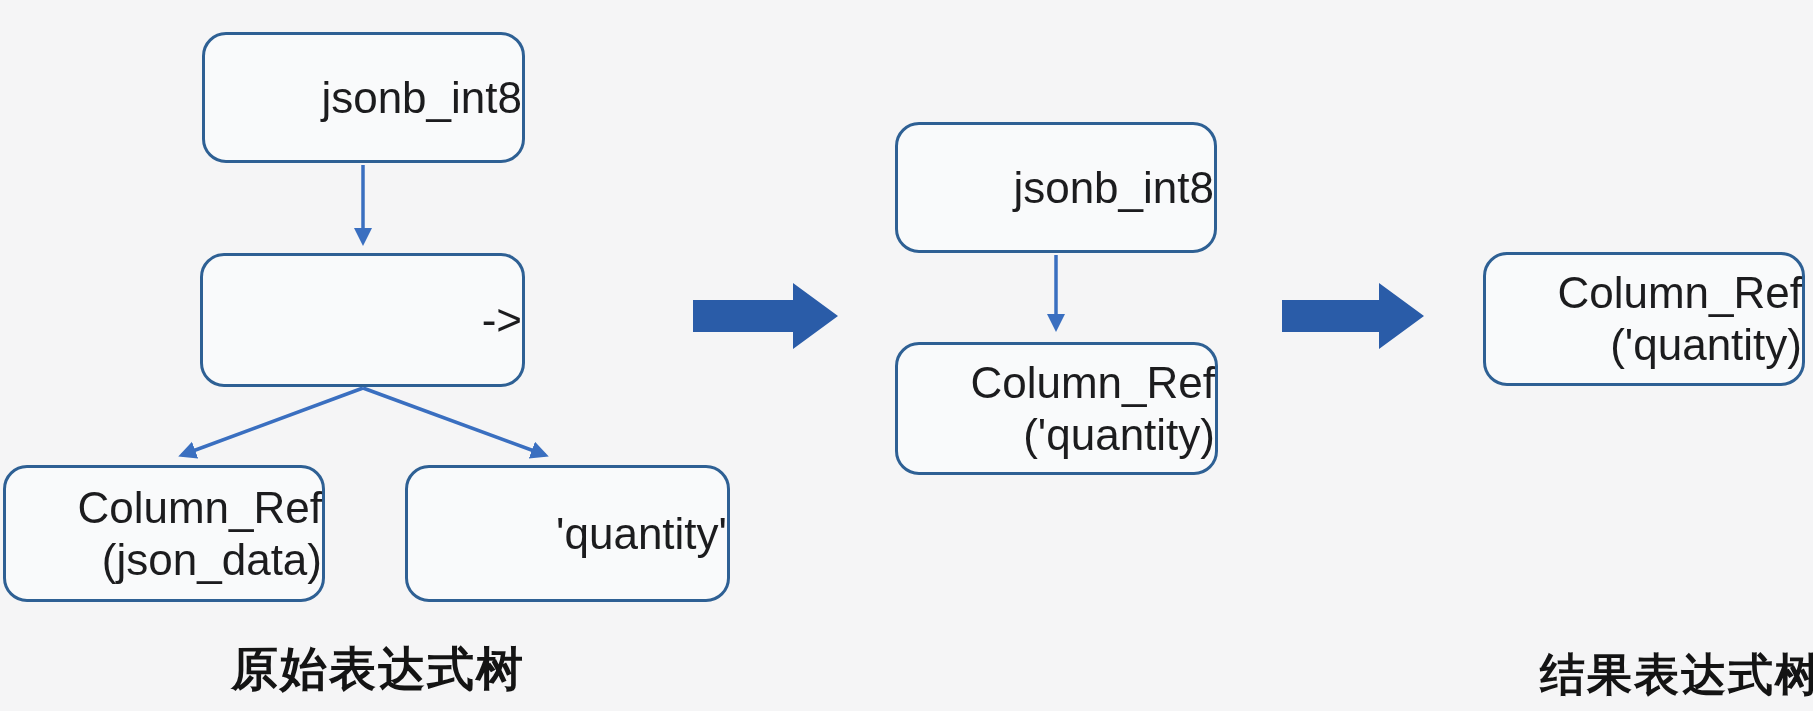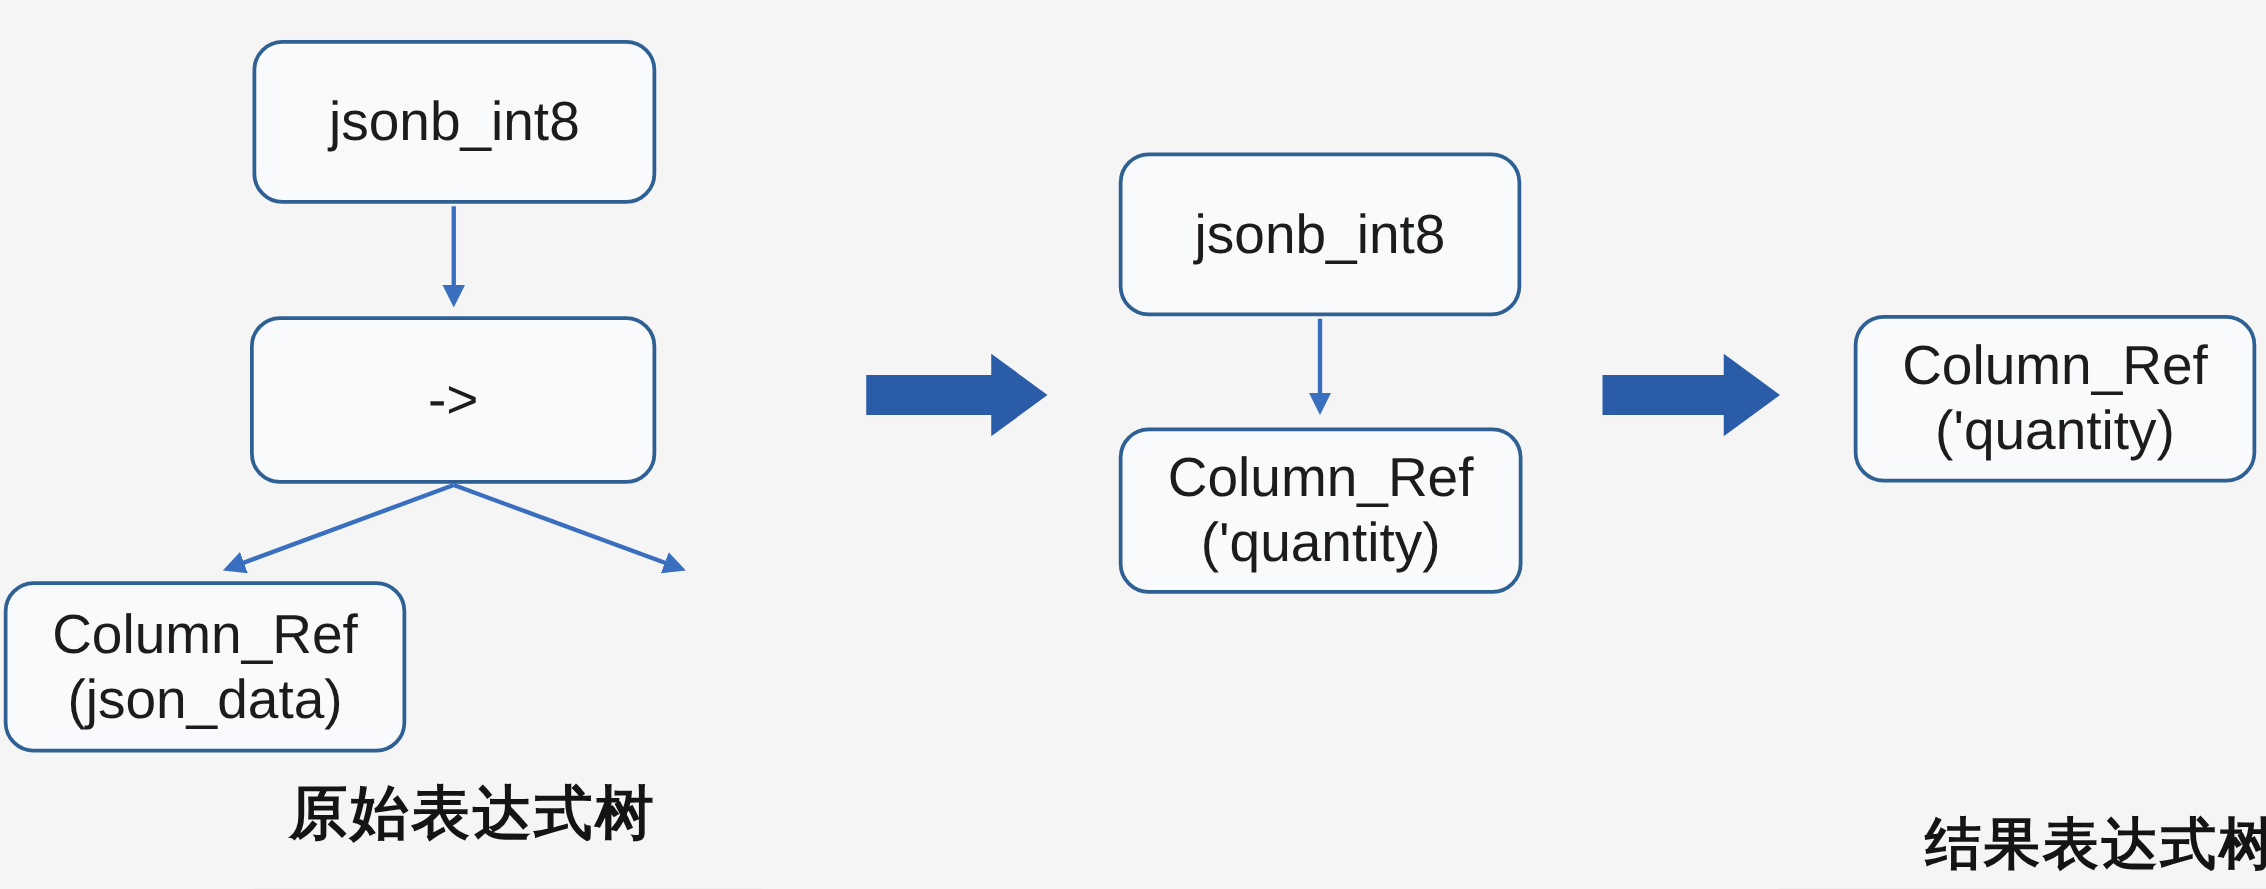--- a/index.html
+++ b/index.html
@@ -15,21 +15,21 @@
     z-index:1;
   }
   .node{
     position:absolute;
     box-sizing:border-box;
     background:#f9fafb;
     border:3.5px solid #2e6094;
     border-radius:24px;
     display:flex;
     flex-direction:column;
-    align-items:center;
+    align-items:flex-end;
     justify-content:center;
     z-index:2;
     color:#1c1c1e;
     font-size:44px;
     line-height:52px;
     text-align:center;
     letter-spacing:0px;
   }
   .node .ln{display:block;}
   .tree-label{
@@ -84,22 +84,25 @@
 
   <div class="node" style="left:200px;top:253px;width:325px;height:134px;">
     <span class="ln">-&gt;</span>
   </div>
 
   <div class="node" style="left:3px;top:465px;width:322px;height:137px;">
     <span class="ln">Column_Ref</span>
     <span class="ln">(json_data)</span>
   </div>
 
+  <div class="node" style="left:405px;top:465px;width:325px;height:137px;">
+    <span class="ln">'quantity'</span>
+  </div>
 
-  <div class="tree-label" style="left:231px;top:619px;font-family:Liberation Serif, serif;">原始表达式树</div>
+  <div class="tree-label" style="left:231px;top:638px;font-family:Liberation Serif, serif;">原始表达式树</div>
 
   <div class="node" style="left:895px;top:122px;width:322px;height:131px;">
     <span class="ln">jsonb_int8</span>
   </div>
 
   <div class="node" style="left:895px;top:342px;width:323px;height:133px;">
     <span class="ln">Column_Ref</span>
     <span class="ln">('quantity)</span>
   </div>
 

